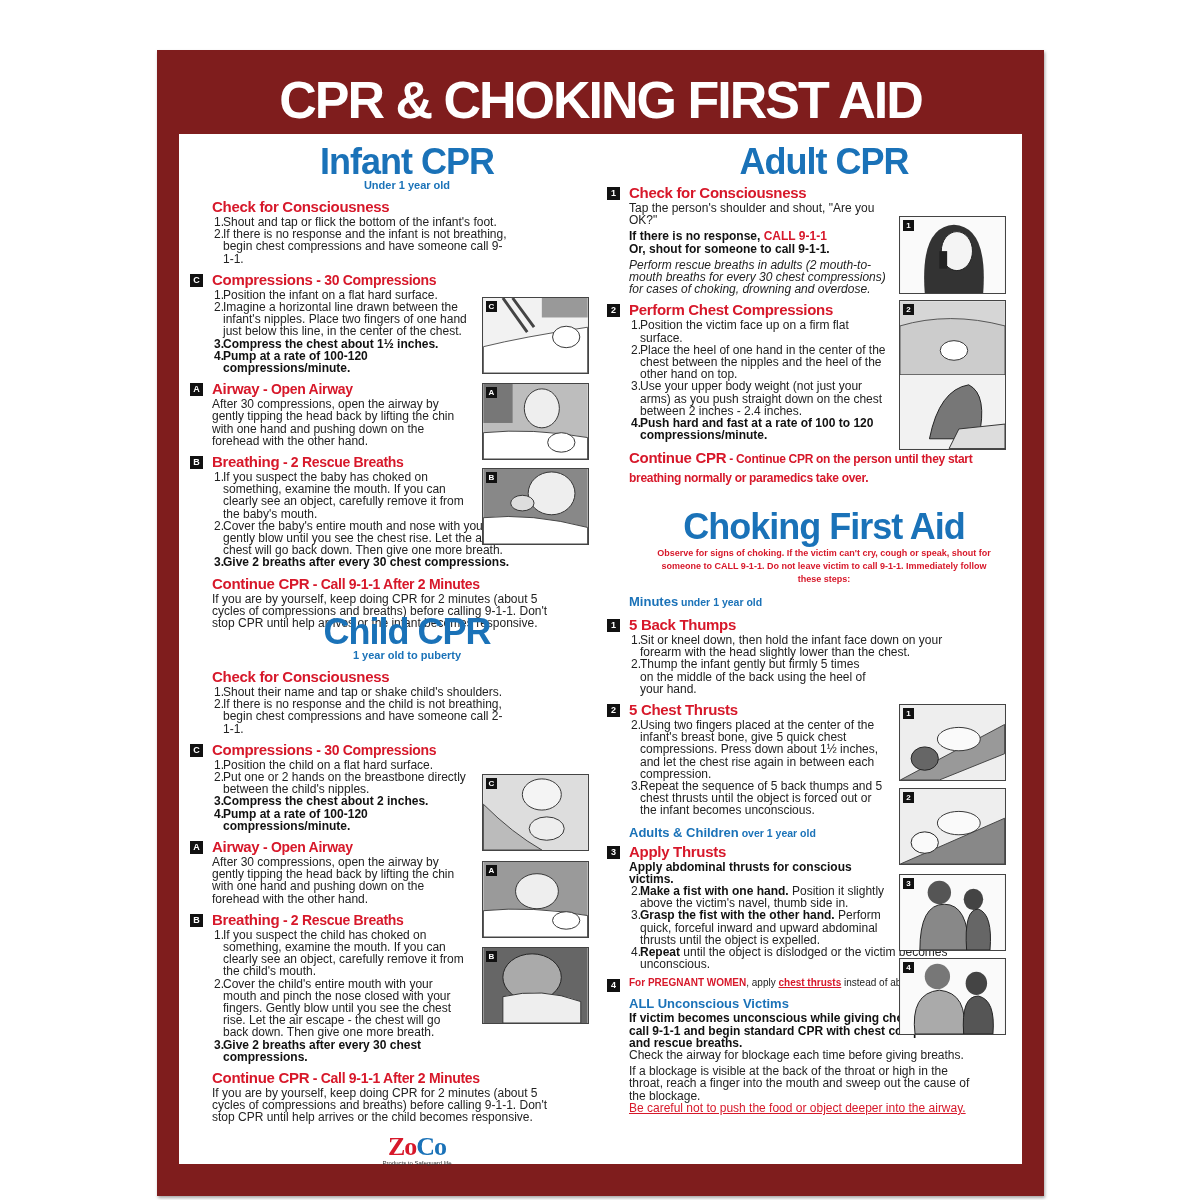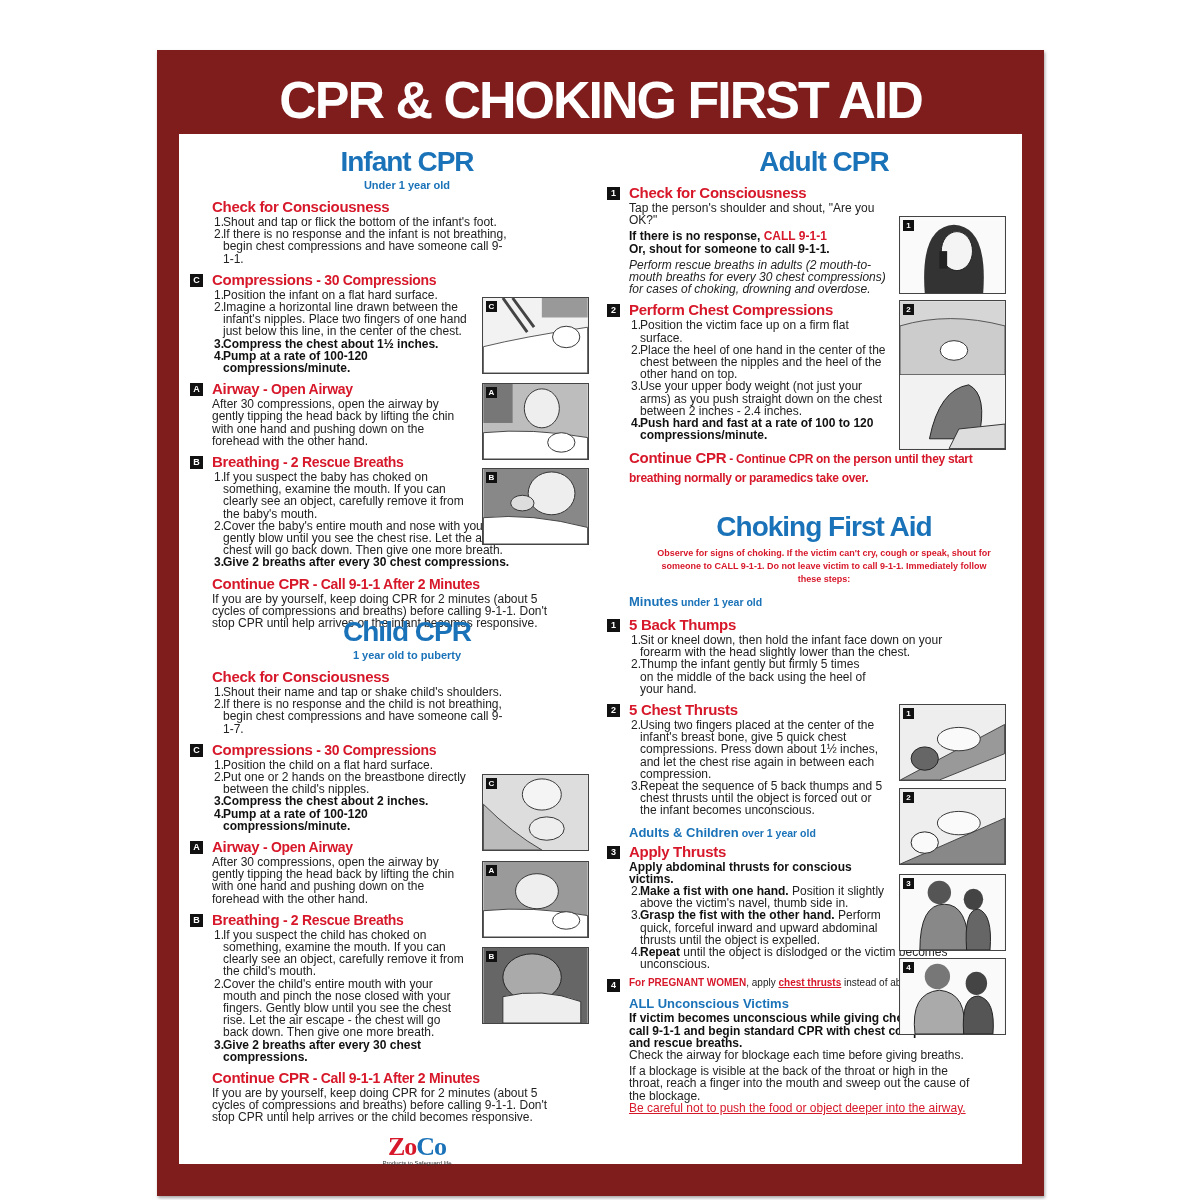--- a/index.html
+++ b/index.html
@@ -20,21 +20,21 @@
   .panel {
     position: absolute; left: 22px; top: 84px; width: 843px; height: 1030px;
     background: #ffffff;
   }
   .col { position: absolute; top: 0; }
   .col-left { left: 33px; width: 390px; }
   .col-right { left: 450px; width: 390px; }
 
   .sec-title {
     color: #1a72b8; font-weight: bold; text-align: center;
-    font-size: 28px; letter-spacing: -1px; line-height: 32px;
+    font-size: 36px; letter-spacing: -1px; line-height: 32px;
   }
   .sec-sub {
     color: #1a72b8; text-align: center; font-size: 11px; font-weight: bold; line-height: 14px;
   }
   .step { position: relative; margin-top: 6px; }
   .step-head {
     color: #d7182a; font-weight: bold; font-size: 15px; line-height: 18px; letter-spacing: -0.3px;
   }
   .step-head .sub { font-size: 14px; }
   .badge {
@@ -157,21 +157,21 @@
       </div>
 
       <div style="position:relative; height:470px;">
         <div class="sec-title">Child CPR</div>
         <div class="sec-sub">1 year old to puberty</div>
 
         <div class="step">
           <div class="step-head">Check for Consciousness</div>
           <ol class="items" style="width:300px;">
             <li><span class="n">1.</span><span>Shout their name and tap or shake child's shoulders.</span></li>
-            <li><span class="n">2.</span><span>If there is no response and the child is not breathing, begin chest compressions and have someone call 9-1-7.</span></li>
+            <li><span class="n">2.</span><span>If there is no response and the child is not breathing, begin chest compressions and have someone call 2-1-1.</span></li>
           </ol>
         </div>
 
         <div class="step txt-narrow">
           <span class="badge">C</span>
           <div class="step-head"><span>Compressions</span><span class="sub"> - 30 Compressions</span></div>
           <ol class="items">
             <li><span class="n">1.</span><span>Position the child on a flat hard surface.</span></li>
             <li><span class="n">2.</span><span>Put one or 2 hands on the breastbone directly between the child's nipples.</span></li>
             <li class="bold"><span class="n">3.</span><span>Compress the chest about 2 inches.</span></li>

